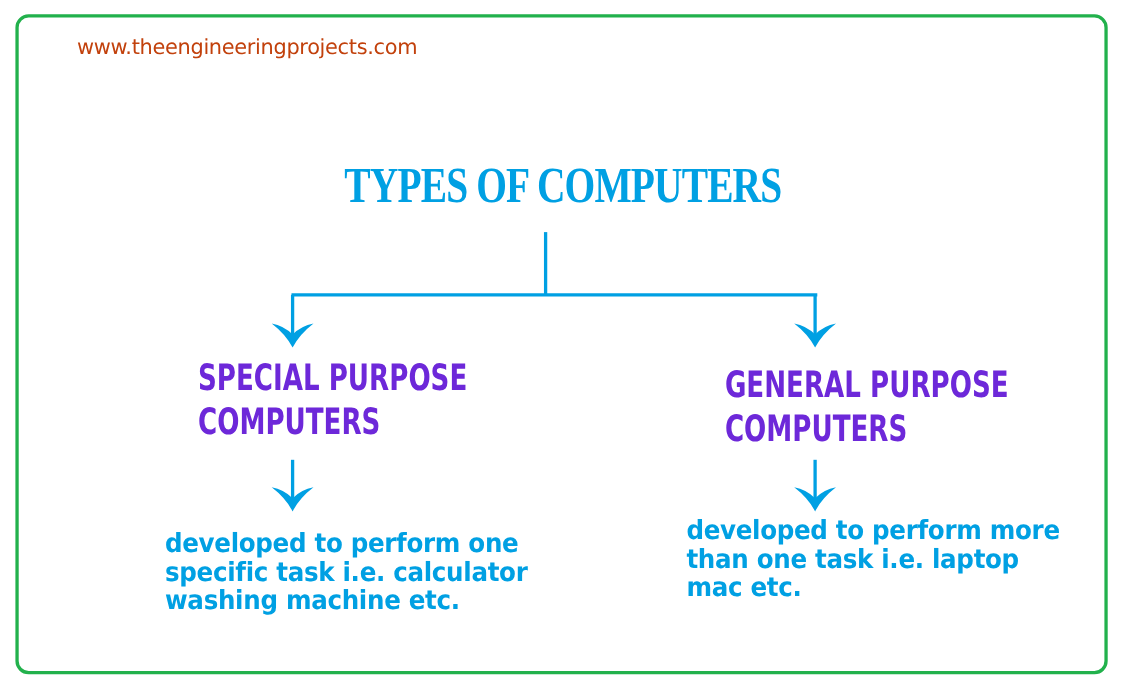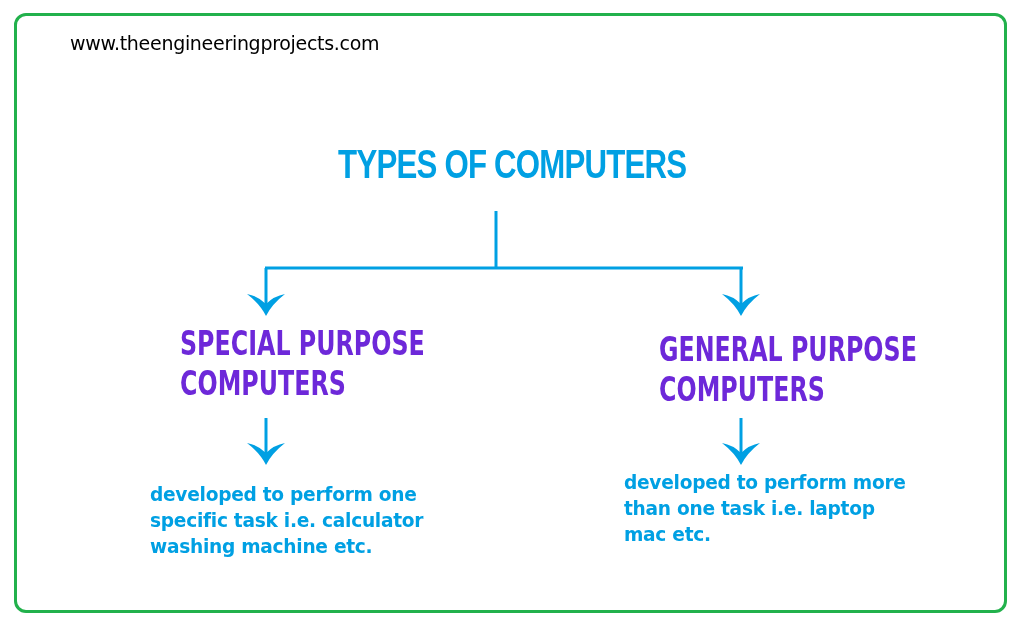--- a/index.html
+++ b/index.html
@@ -5,39 +5,39 @@
   html, body { margin: 0; padding: 0; }
   body {
     width: 1024px; height: 629px; background: #ffffff; position: relative; overflow: hidden;
     font-family: "Liberation Sans", sans-serif;
   }
   .frame {
     position: absolute; left: 14px; top: 13px; width: 987px; height: 594px;
     border: 3px solid #22b14c; border-radius: 12px; box-sizing: content-box;
   }
   .site-url {
-    position: absolute; left: 70px; top: 32px; font-size: 19px; color: #000000;
+    position: absolute; left: 70px; top: 32px; font-size: 19px; color: #c2410c;
     font-family: "DejaVu Sans", sans-serif; letter-spacing: -0.3px;
   }
   .title {
     position: absolute; left: 0; width: 1024px; top: 142px; text-align: center;
-    font-family: Liberation Sans, sans-serif; font-weight: bold; font-size: 40px;
+    font-family: Liberation Serif, serif; font-weight: bold; font-size: 46px;
     color: #00a0e3; letter-spacing: -1px;
   }
   .title span { display: inline-block; transform: scaleX(0.78); transform-origin: center; }
   .heading {
     position: absolute; font-family: "DejaVu Sans", sans-serif; font-weight: bold;
     font-size: 33px; line-height: 40px; color: #6d28d9; white-space: nowrap;
   }
   .heading div { transform: scaleX(0.72); transform-origin: left; }
   .heading-left { left: 180px; top: 324px; }
   .heading-right { left: 659px; top: 330px; }
   .desc {
     position: absolute; font-family: "DejaVu Sans", sans-serif; font-weight: bold;
-    font-size: 20px; line-height: 26px; color: #00a0e3; white-space: nowrap; letter-spacing: -0.3px;
+    font-size: 24px; line-height: 26px; color: #00a0e3; white-space: nowrap; letter-spacing: -0.3px;
   }
   .desc div { transform: scaleX(0.93); transform-origin: left; }
   .desc-left { left: 150px; top: 481px; }
   .desc-right { left: 624px; top: 469px; }
   svg.connectors { position: absolute; left: 0; top: 0; }
 </style>
 </head>
 <body>
 
 <div class="frame"></div>

